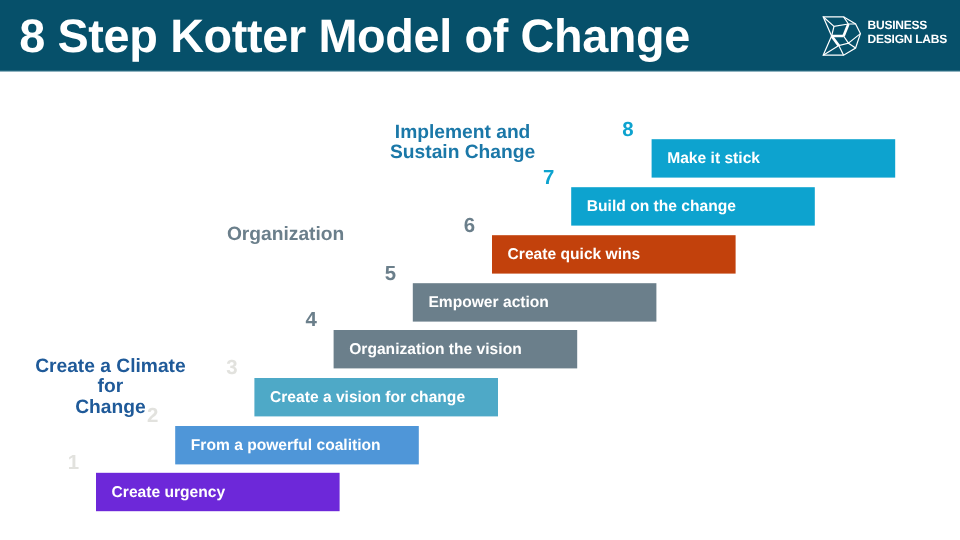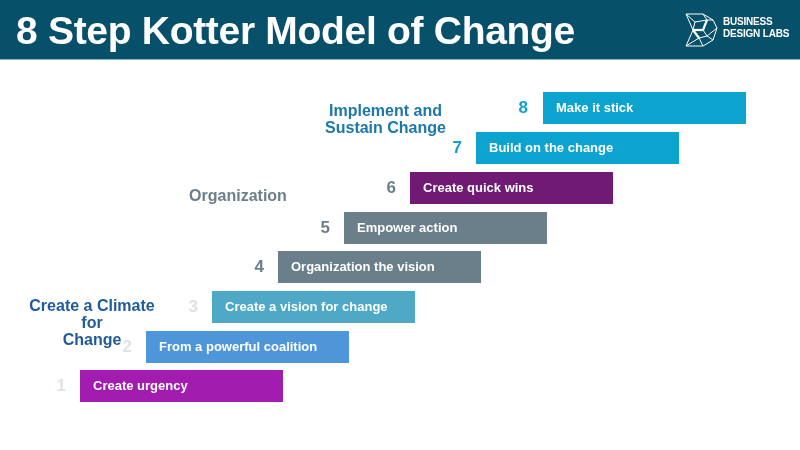--- a/index.html
+++ b/index.html
@@ -17,21 +17,21 @@
   }
   .logo { position:absolute; left:683px; top:12px; width:110px; height:36px; }
   .logo svg { position:absolute; left:0; top:0; }
   .logo-text {
     position:absolute; left:40px; top:4px; color:#ffffff;
     font-size:10px; font-weight:bold; line-height:12px; letter-spacing:-0.2px;
   }
   .bar {
     position:absolute; height:32px; width:203px; color:#ffffff;
     font-size:13px; font-weight:bold; line-height:32px; padding-left:13px;
-    box-sizing:border-box; white-space:nowrap;
+    box-sizing:border-box; white-space:nowrap;margin-top:24px;
   }
   .num {
     position:absolute; width:30px; text-align:right;
     font-size:17px; font-weight:bold; line-height:32px;
   }
   .phase {
     position:absolute; text-align:center; font-size:16px; font-weight:bold;
     line-height:17px;
   }
 </style>
@@ -77,20 +77,20 @@
 
 <div class="num" style="left:36px; top:370px; color:#e2e2de;">1</div>
 <div class="num" style="left:102px; top:331px; color:#e2e2de;">2</div>
 <div class="num" style="left:168px; top:291px; color:#e2e2de;">3</div>
 <div class="num" style="left:234px; top:251px; color:#6b7f8b;">4</div>
 <div class="num" style="left:300px; top:212px; color:#6b7f8b;">5</div>
 <div class="num" style="left:366px; top:172px; color:#6b7f8b;">6</div>
 <div class="num" style="left:432px; top:132px; color:#0da3cf;">7</div>
 <div class="num" style="left:498px; top:92px; color:#0da3cf;">8</div>
 
-<div class="bar" style="left:80px; top:370px; background:#a21caf;">Create urgency</div>
+<div class="bar" style="left:80px; top:370px; background:#6d28d9;">Create urgency</div>
 <div class="bar" style="left:146px; top:331px; background:#4f96d8;">From a powerful coalition</div>
 <div class="bar" style="left:212px; top:291px; background:#4ea9c7;">Create a vision for change</div>
 <div class="bar" style="left:278px; top:251px; background:#6b7f8b;">Organization the vision</div>
 <div class="bar" style="left:344px; top:212px; background:#6b7f8b;">Empower action</div>
-<div class="bar" style="left:410px; top:172px; background:#701a75;">Create quick wins</div>
+<div class="bar" style="left:410px; top:172px; background:#c2410c;">Create quick wins</div>
 <div class="bar" style="left:476px; top:132px; background:#0da3cf;">Build on the change</div>
 <div class="bar" style="left:543px; top:92px; background:#0da3cf;">Make it stick</div>
 
 </body></html>

